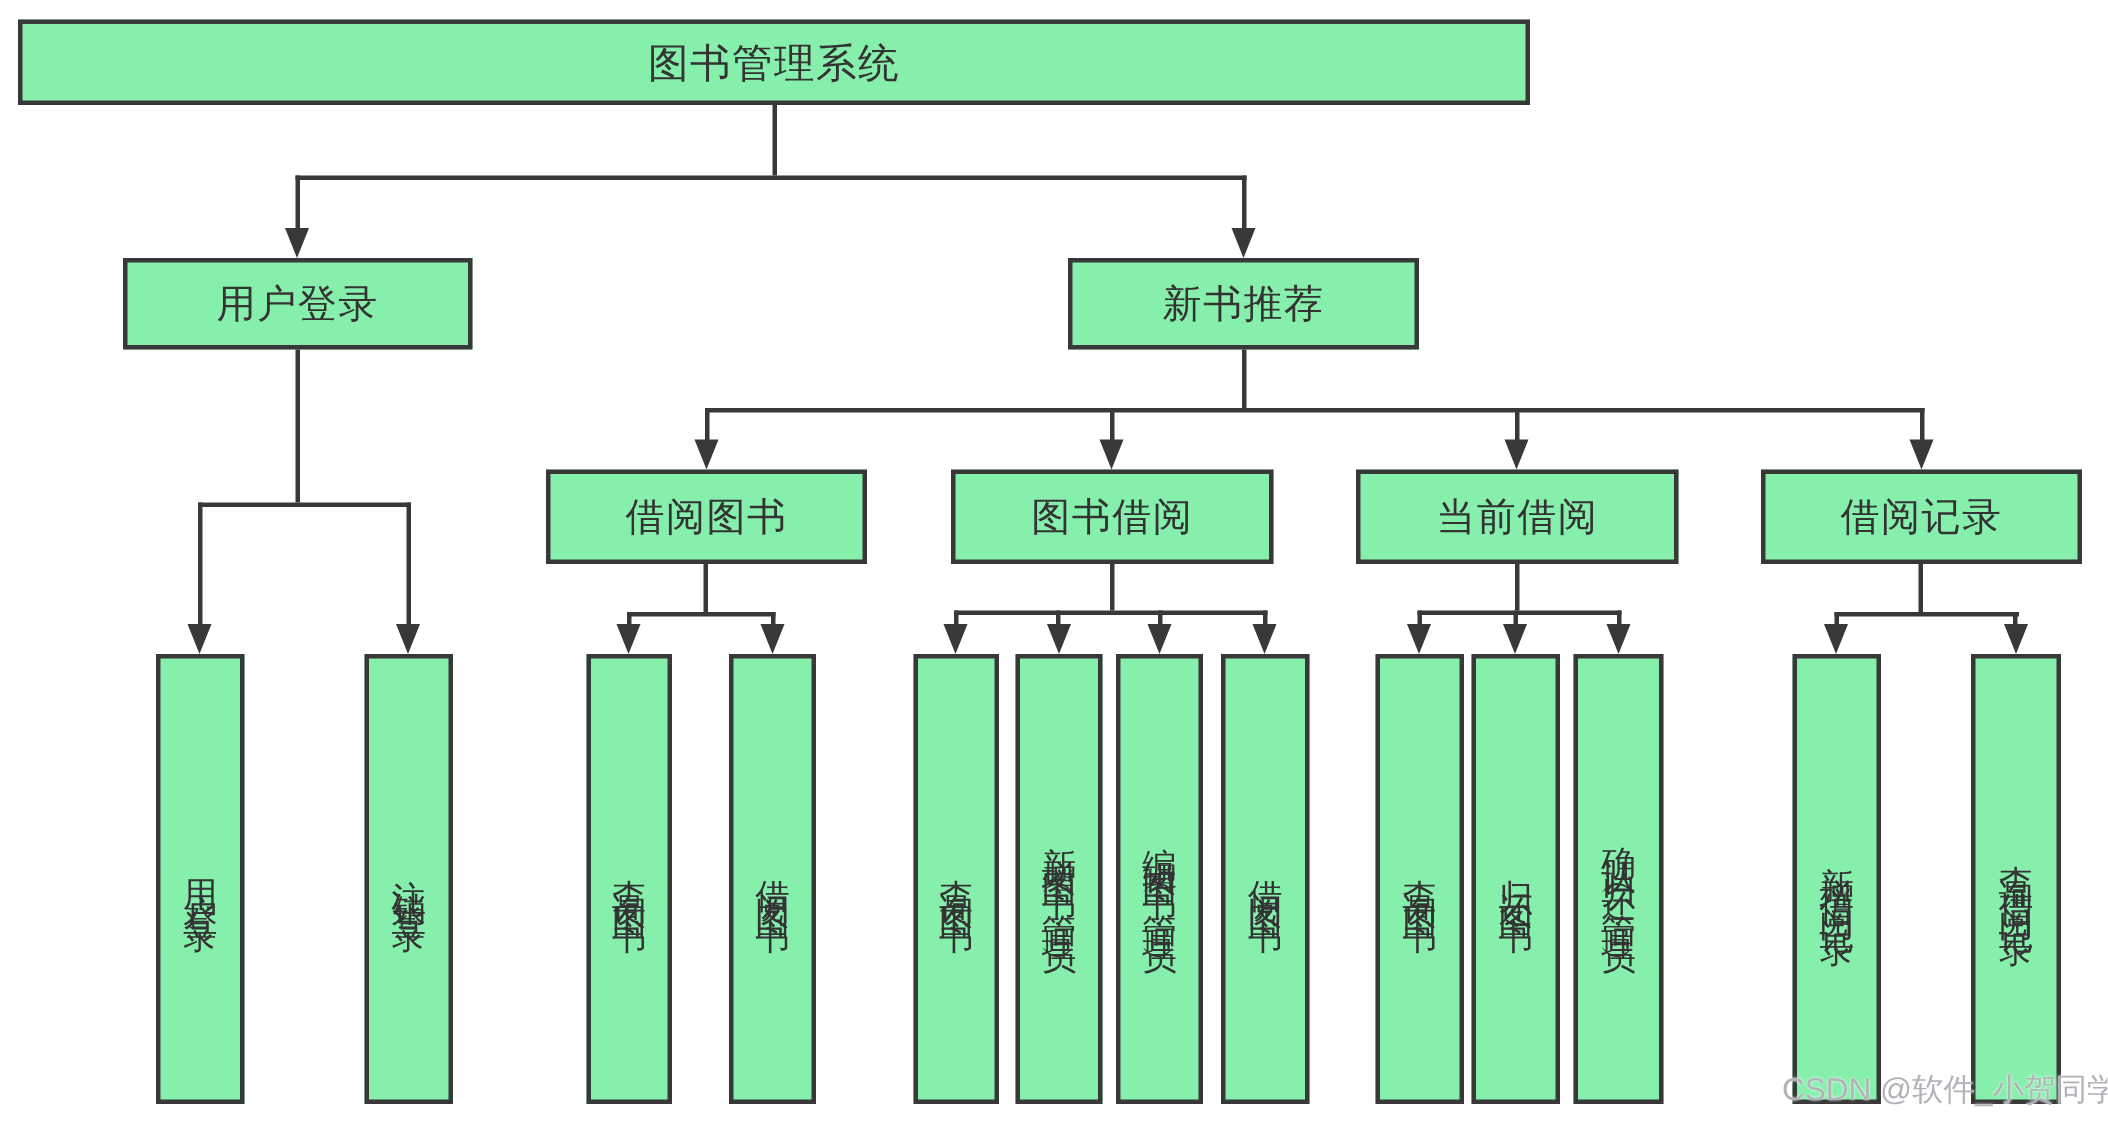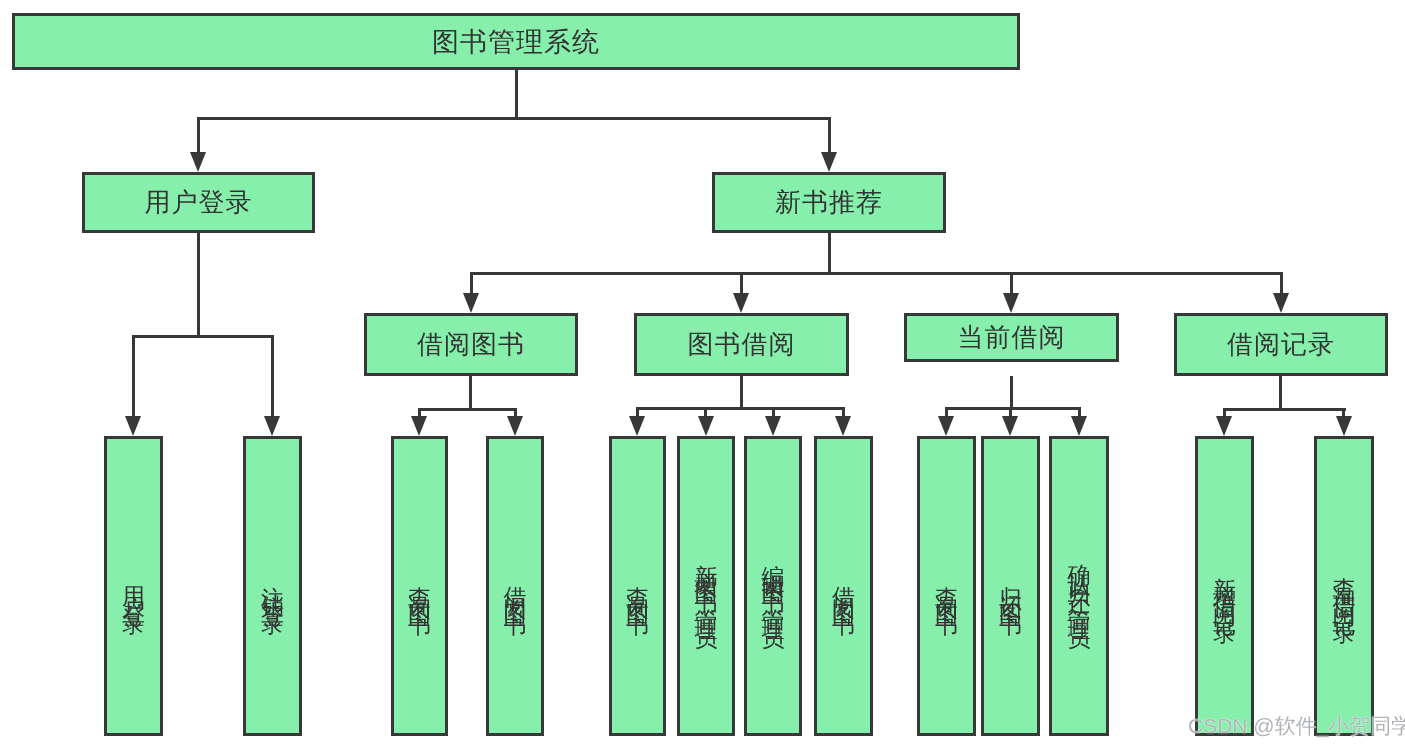--- a/index.html
+++ b/index.html
@@ -95,21 +95,21 @@
   <div class="ah" style="left:1003px;top:293px;"></div>
   <div class="vl" style="left:1280px;top:272px;height:22px;"></div>
   <div class="ah" style="left:1273px;top:293px;"></div>
 
   <div class="box lvl-box" style="left:364px;top:313px;width:214px;height:63px;">
     <span>借阅图书</span>
   </div>
   <div class="box lvl-box" style="left:634px;top:313px;width:215px;height:63px;">
     <span>图书借阅</span>
   </div>
-  <div class="box lvl-box" style="left:904px;top:313px;width:215px;height:49px;">
+  <div class="box lvl-box" style="left:904px;top:313px;width:215px;height:63px;">
     <span>当前借阅</span>
   </div>
   <div class="box lvl-box" style="left:1174px;top:313px;width:214px;height:63px;">
     <span>借阅记录</span>
   </div>
 
   <div class="vl" style="left:469px;top:376px;height:32px;"></div>
   <div class="hl" style="left:418px;top:408px;width:99px;"></div>
   <div class="vl" style="left:418px;top:408px;height:10px;"></div>
   <div class="ah" style="left:411px;top:416px;"></div>

